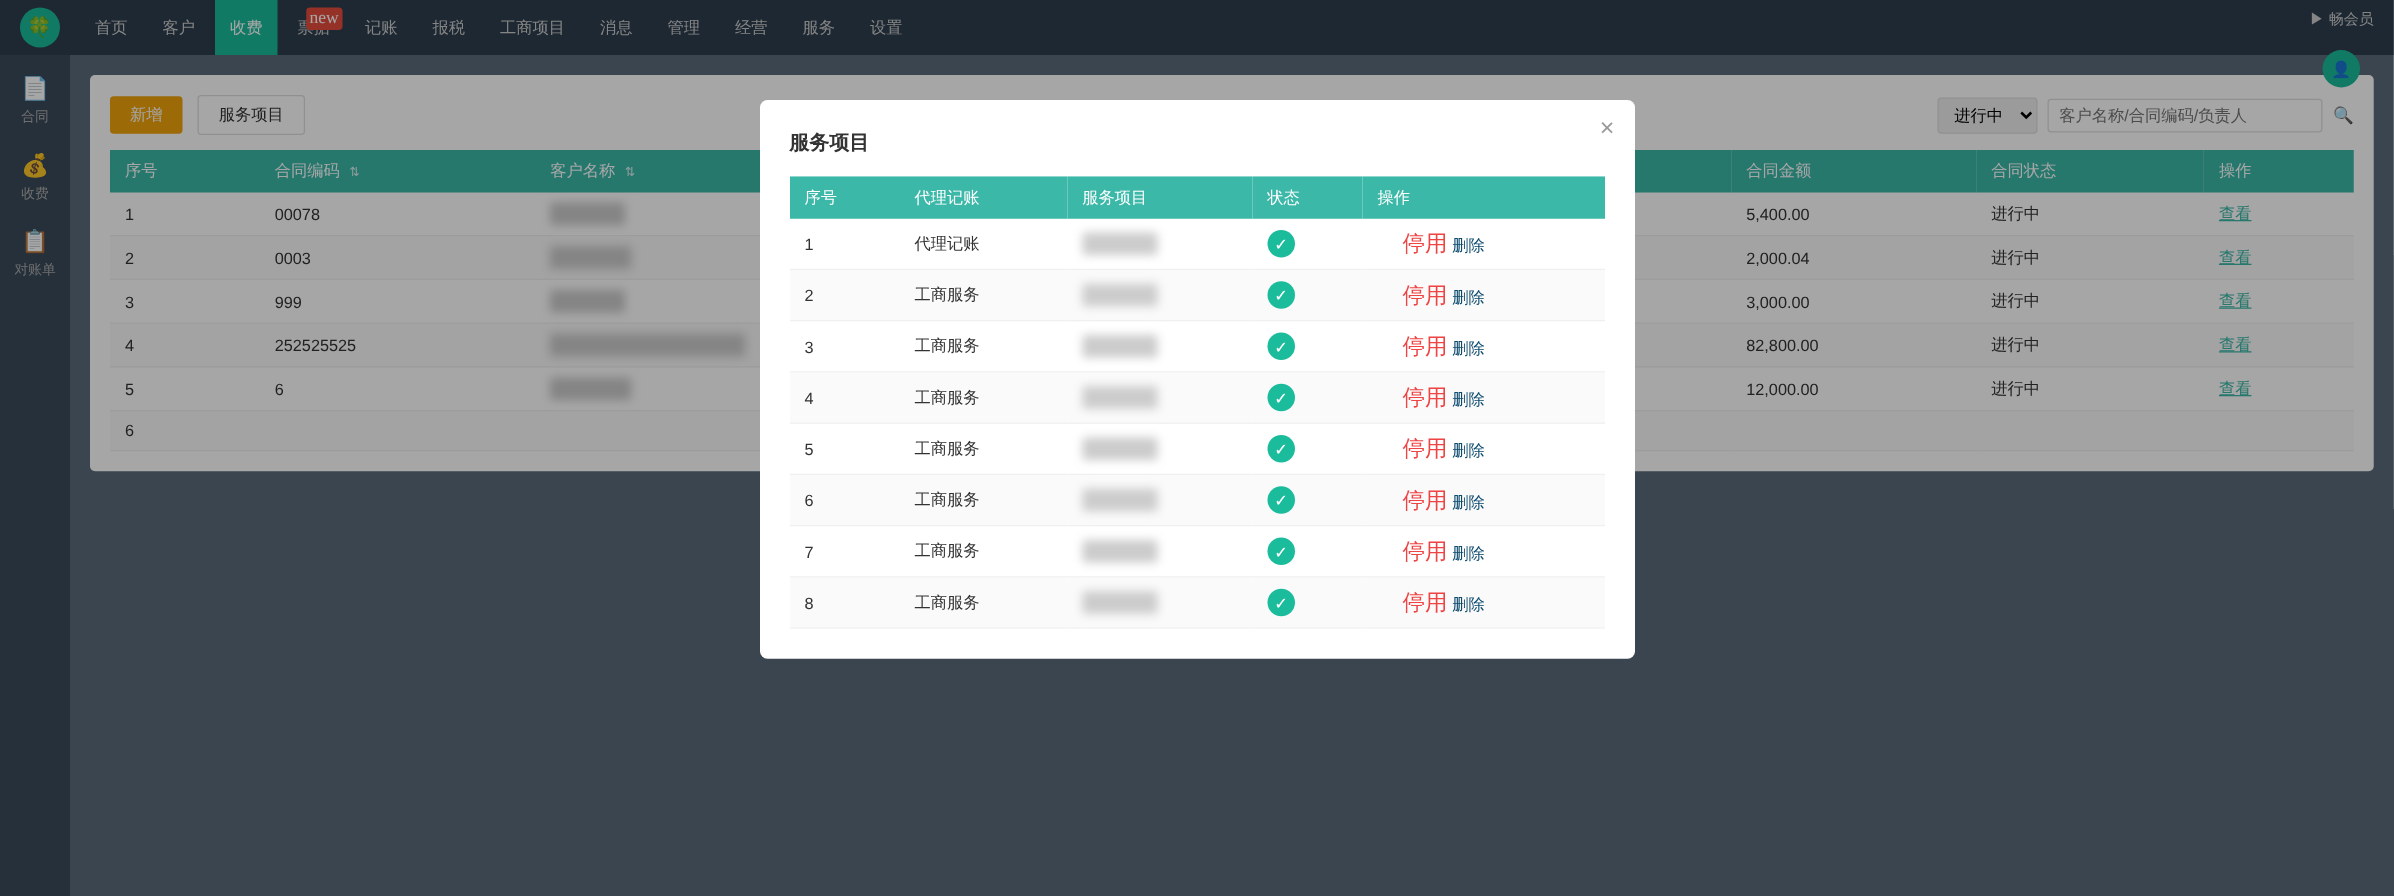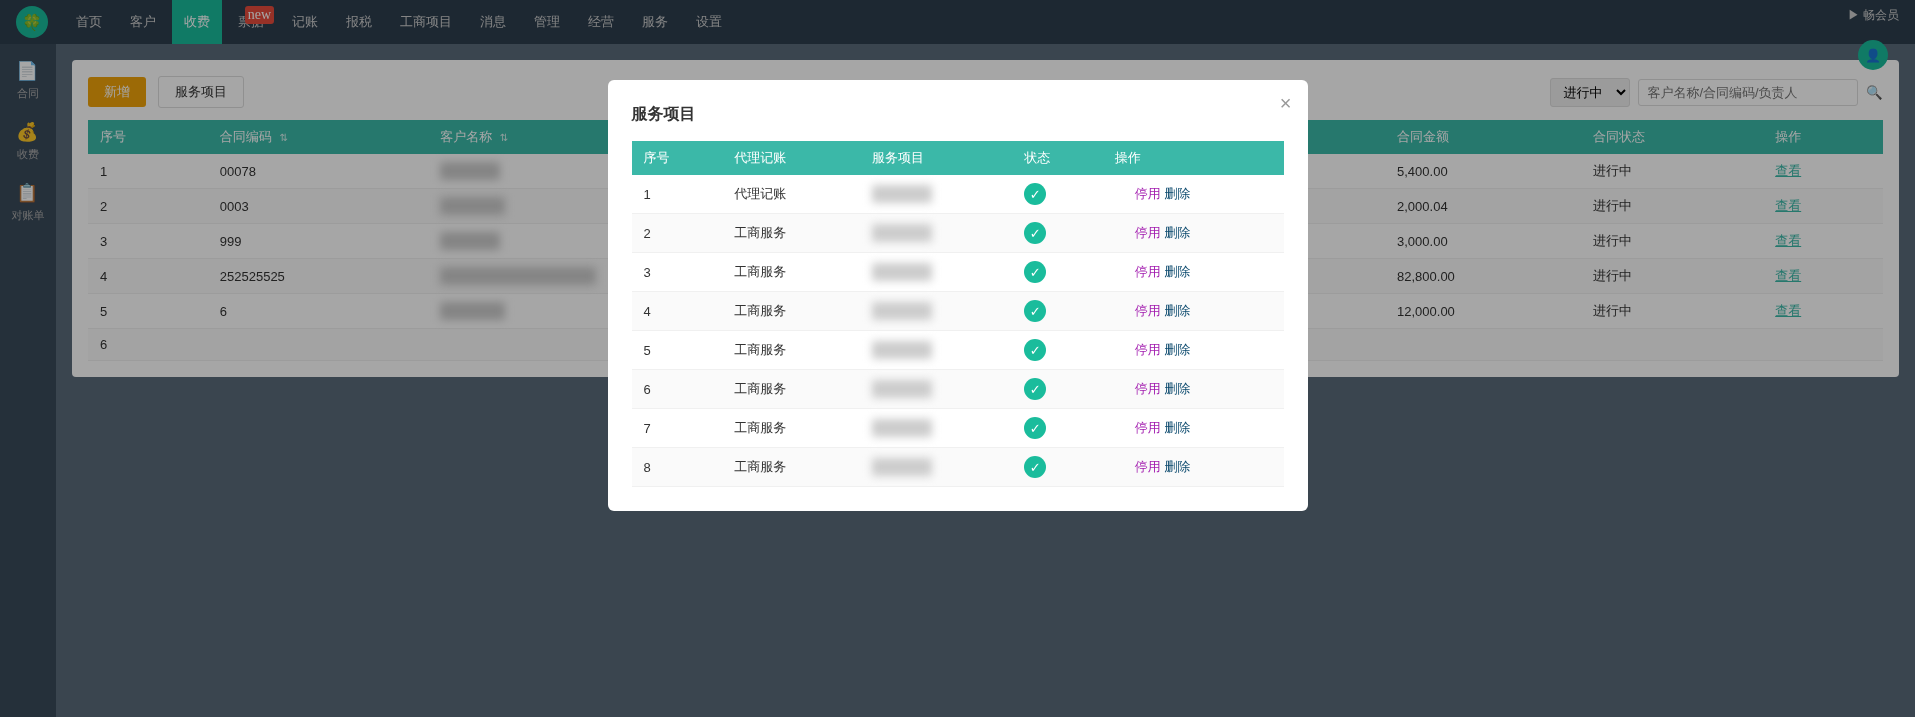--- a/index.html
+++ b/index.html
@@ -139,21 +139,21 @@
     }
     .modal-table tr:nth-child(even) td { background: #fafafa; }
     .check-icon {
       display: inline-flex; align-items: center; justify-content: center;
       width: 22px; height: 22px; background: #1abc9c; border-radius: 50%; color: white;
       font-size: 13px;
     }
     .modal-body {
       max-height: 380px; overflow-y: auto;
     }
-    .status-btn { color: #a21caf; cursor: pointer; background: none; border: none; font-size: 13px; margin-left: 20px; }
+    .status-btn { color: #ef4444; cursor: pointer; background: none; border: none; font-size: 18px; margin-left: 20px; }
     .delete-btn { color: #0c4a6e; cursor: pointer; background: none; border: none; font-size: 13px; }
 
     .scrollbar-visible::-webkit-scrollbar { width: 6px; }
     .scrollbar-visible::-webkit-scrollbar-thumb { background: #ccc; border-radius: 3px; }
   </style>
 </head>
 <body>
 
 <nav class="top-nav">
   <div class="logo">🍀</div>

